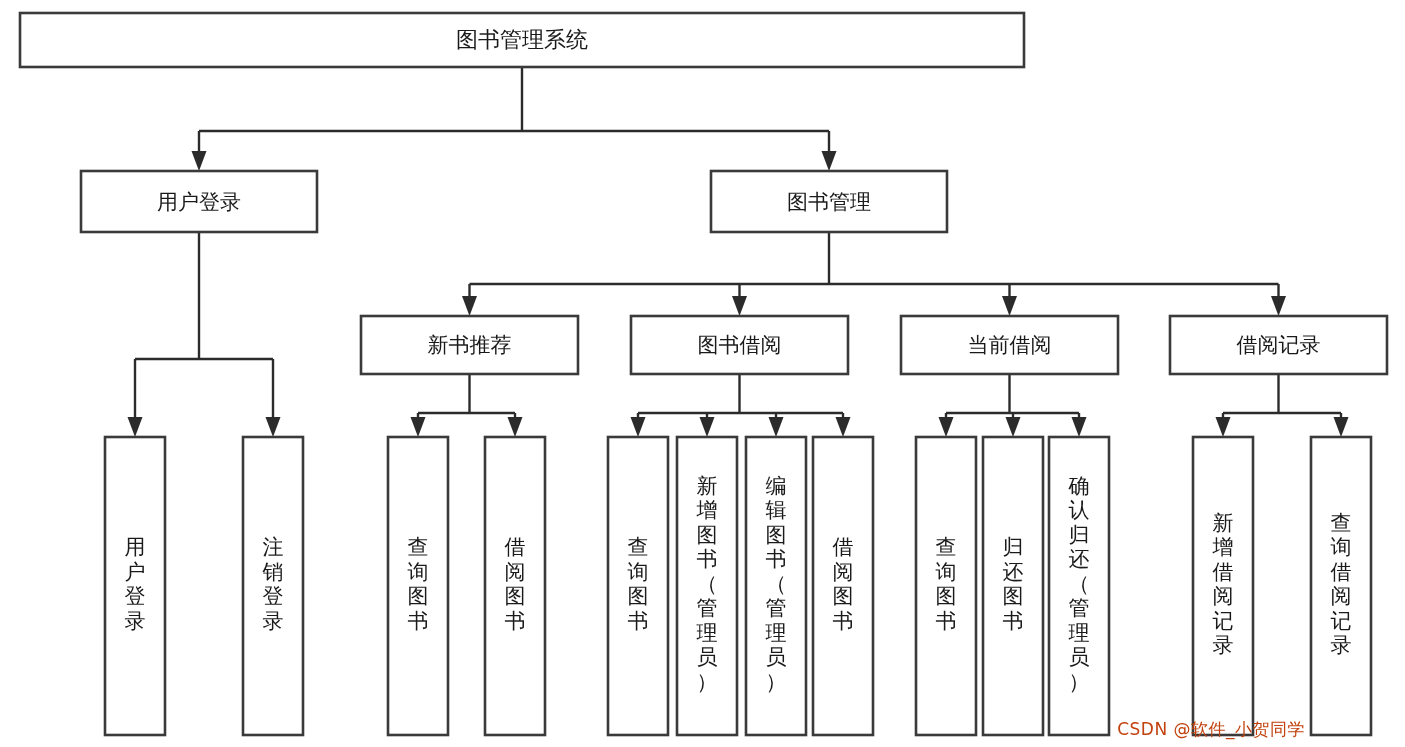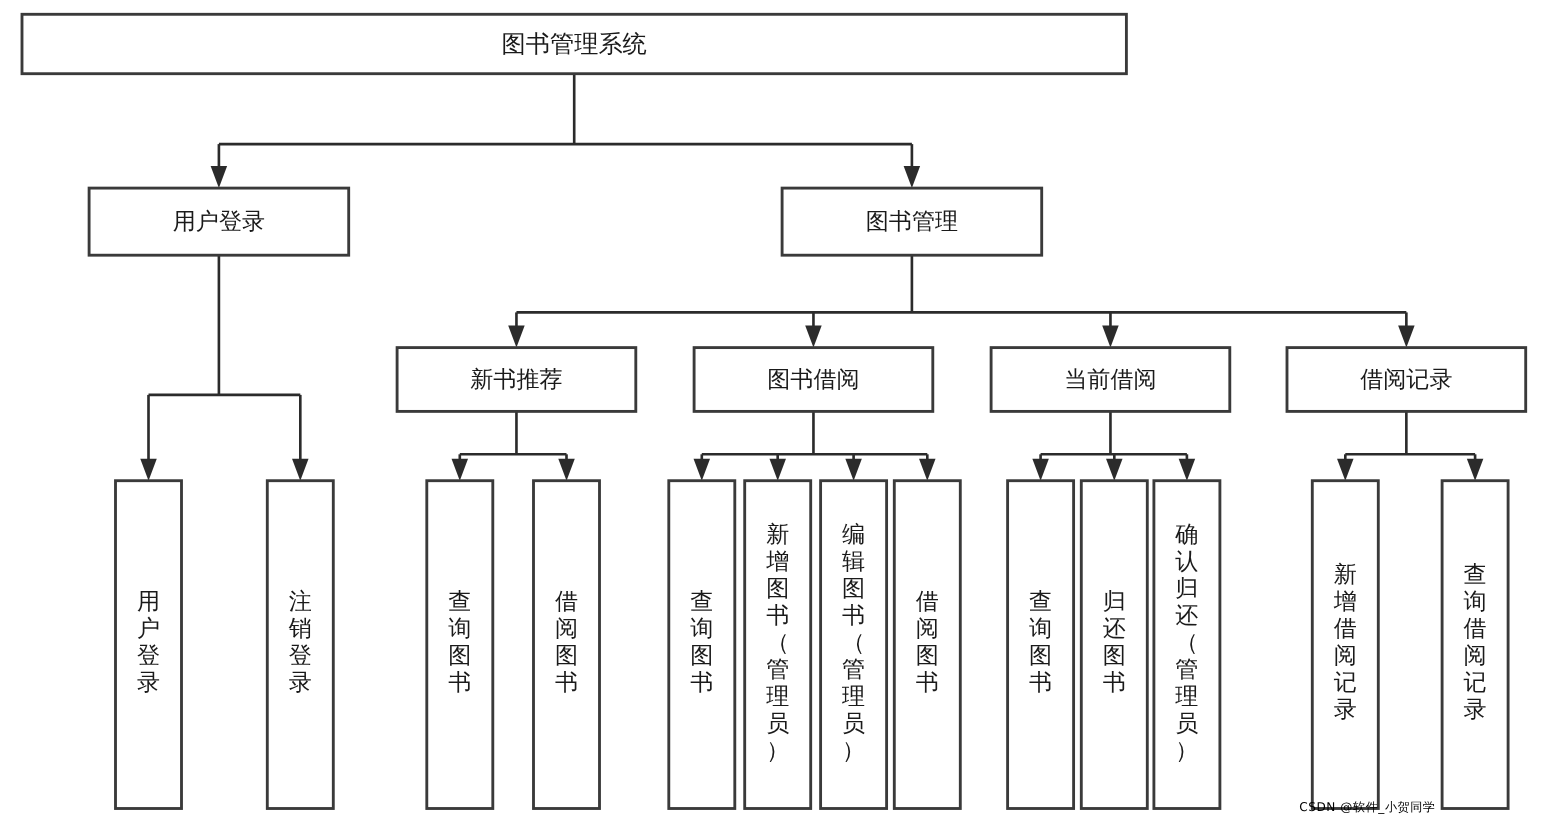--- a/index.html
+++ b/index.html
@@ -48,22 +48,22 @@
     fill: none;
   }
   .arrow-head {
     fill: #2b2b2b;
     stroke: none;
   }
   .watermark {
     position: absolute;
     right: 10px;
     bottom: 6px;
-    color: #000000;
-    font-size: 11px;
+    color: #c2410c;
+    font-size: 17px;
     font-family: "DejaVu Sans", "Liberation Sans", sans-serif;
     white-space: nowrap;
     letter-spacing: 0.5px;
     pointer-events: none;
   }
 </style>
 </head>
 <body>
 
 <div id="diagram-root">

